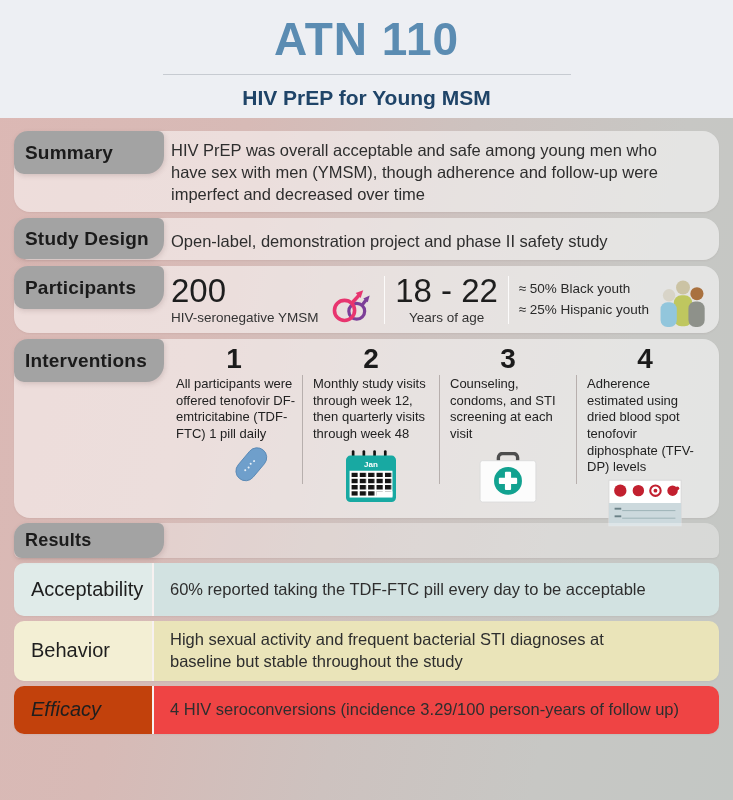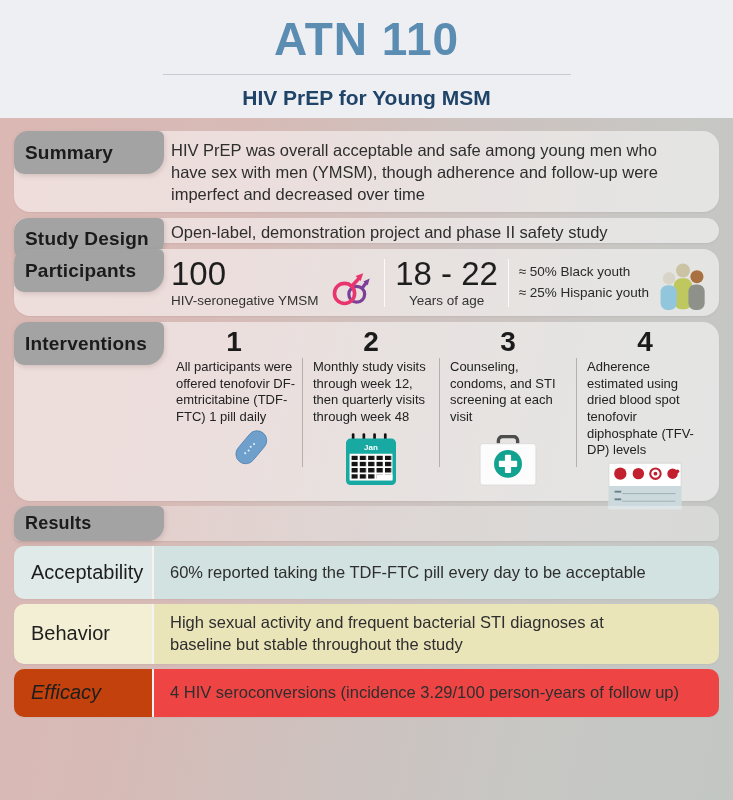--- a/index.html
+++ b/index.html
@@ -28,21 +28,21 @@
     position:absolute;top:0;left:0;width:150px;height:43px;box-sizing:border-box;
     background:#a3a3a3;border-radius:14px 6px 18px 10px;
     box-shadow:1px 2px 5px rgba(120,90,90,0.22);
     display:flex;align-items:center;padding-left:11px;
     font-size:19px;font-weight:600;color:#1b1b1b;letter-spacing:0.2px;
   }
   
   .panel-summary{height:81px;margin-bottom:6px;}
   .summary-text{margin-left:157px;padding:8px 18px 0 0;font-size:16.5px;line-height:1.34;max-width:520px;}
   
-  .panel-study{height:25px;margin-bottom:6px;}
+  .panel-study{height:42px;margin-bottom:6px;}
   .panel-study .label-box{height:41px;}
   .study-text{margin-left:157px;height:100%;display:flex;align-items:center;font-size:16.5px;padding-top:4px;box-sizing:border-box;text-align:right;}
   
   .panel-participants{height:67px;margin-bottom:6px;}
   .participants-row{
     margin-left:157px;height:100%;display:flex;align-items:center;
     padding-right:12px;justify-content:space-between;
   }
   .stat{display:flex;flex-direction:column;}
   .stat-number{font-size:33px;line-height:1.05;color:#1e1e1e;}
@@ -103,21 +103,21 @@
 
   <div class="panel panel-study">
     <div class="label-box">Study Design</div>
     <div class="study-text">Open-label, demonstration project and phase II safety study</div>
   </div>
 
   <div class="panel panel-participants">
     <div class="label-box">Participants</div>
     <div class="participants-row">
       <div class="stat">
-        <div class="stat-number">100</div>
+        <div class="stat-number">200</div>
         <div class="stat-caption">HIV-seronegative YMSM</div>
       </div>
       <span class="icol-icon">
         <svg width="46" height="50" viewBox="0 0 64 64">
           <g fill="none" stroke="#7c3f98" stroke-width="4.5">
             <circle cx="40" cy="42" r="11"></circle>
             <line x1="47" y1="34" x2="54" y2="25"></line>
           </g>
           <polygon points="58,20 55.3,29.5 49.1,24.3" fill="#7c3f98"></polygon>
           <g fill="none" stroke="#e8356f" stroke-width="5">

